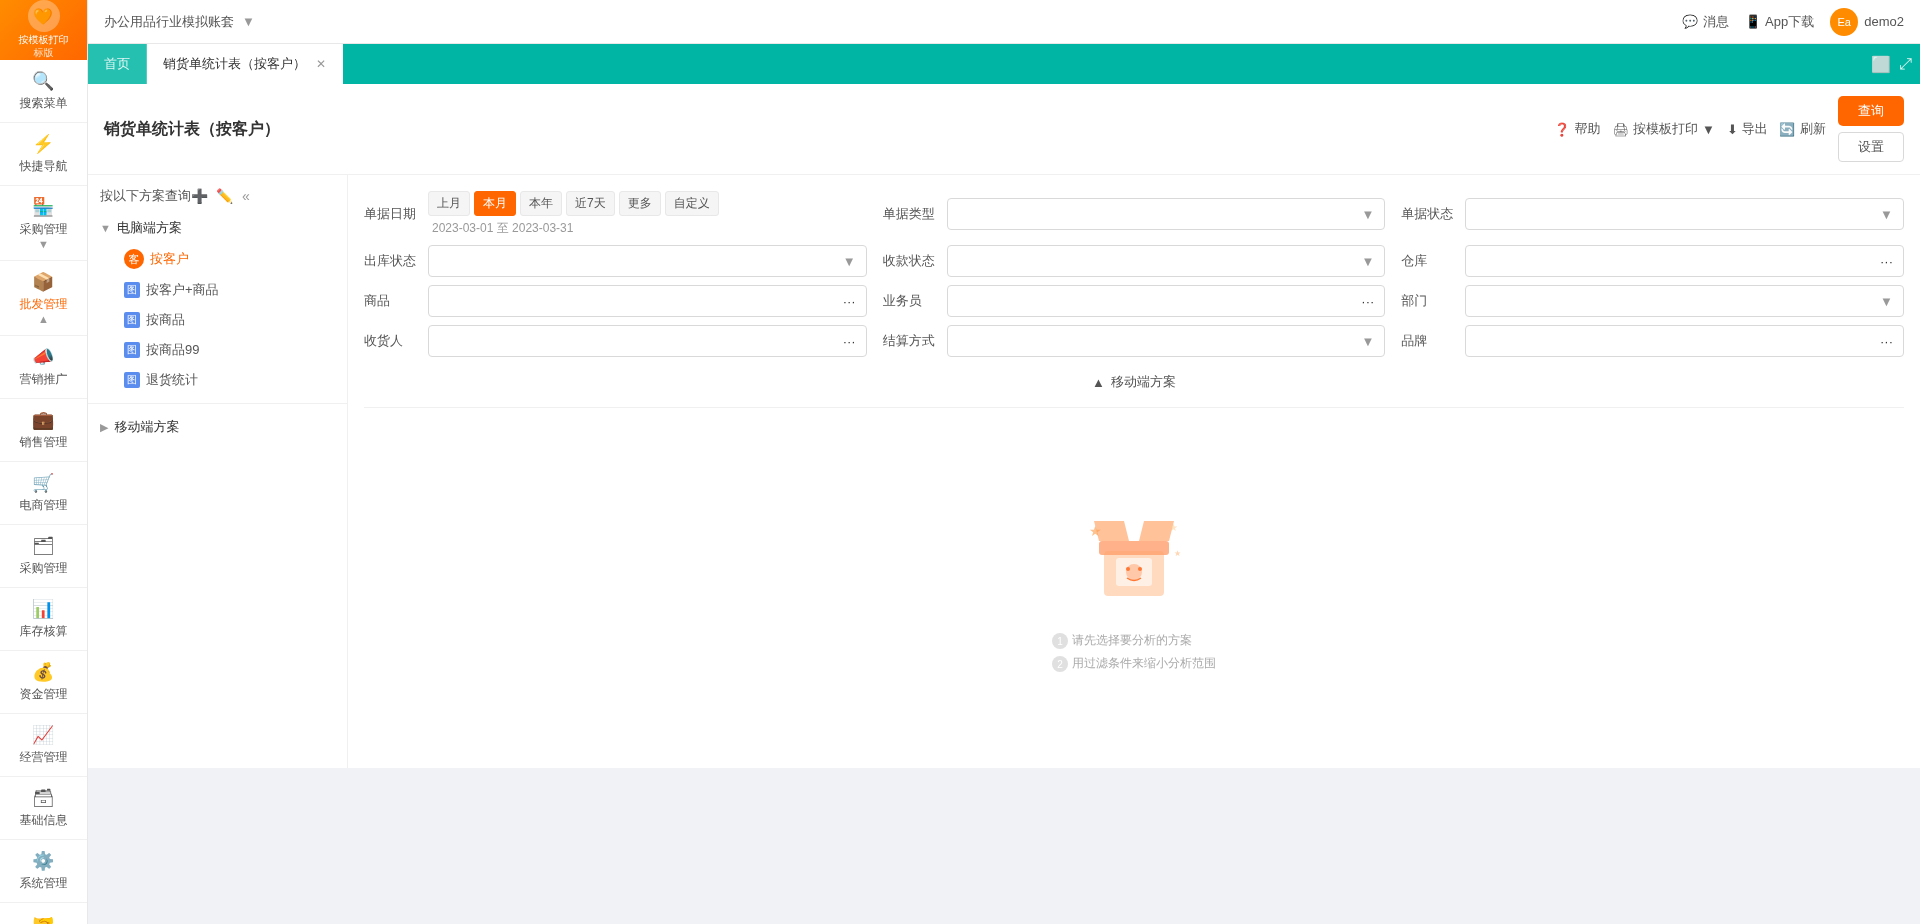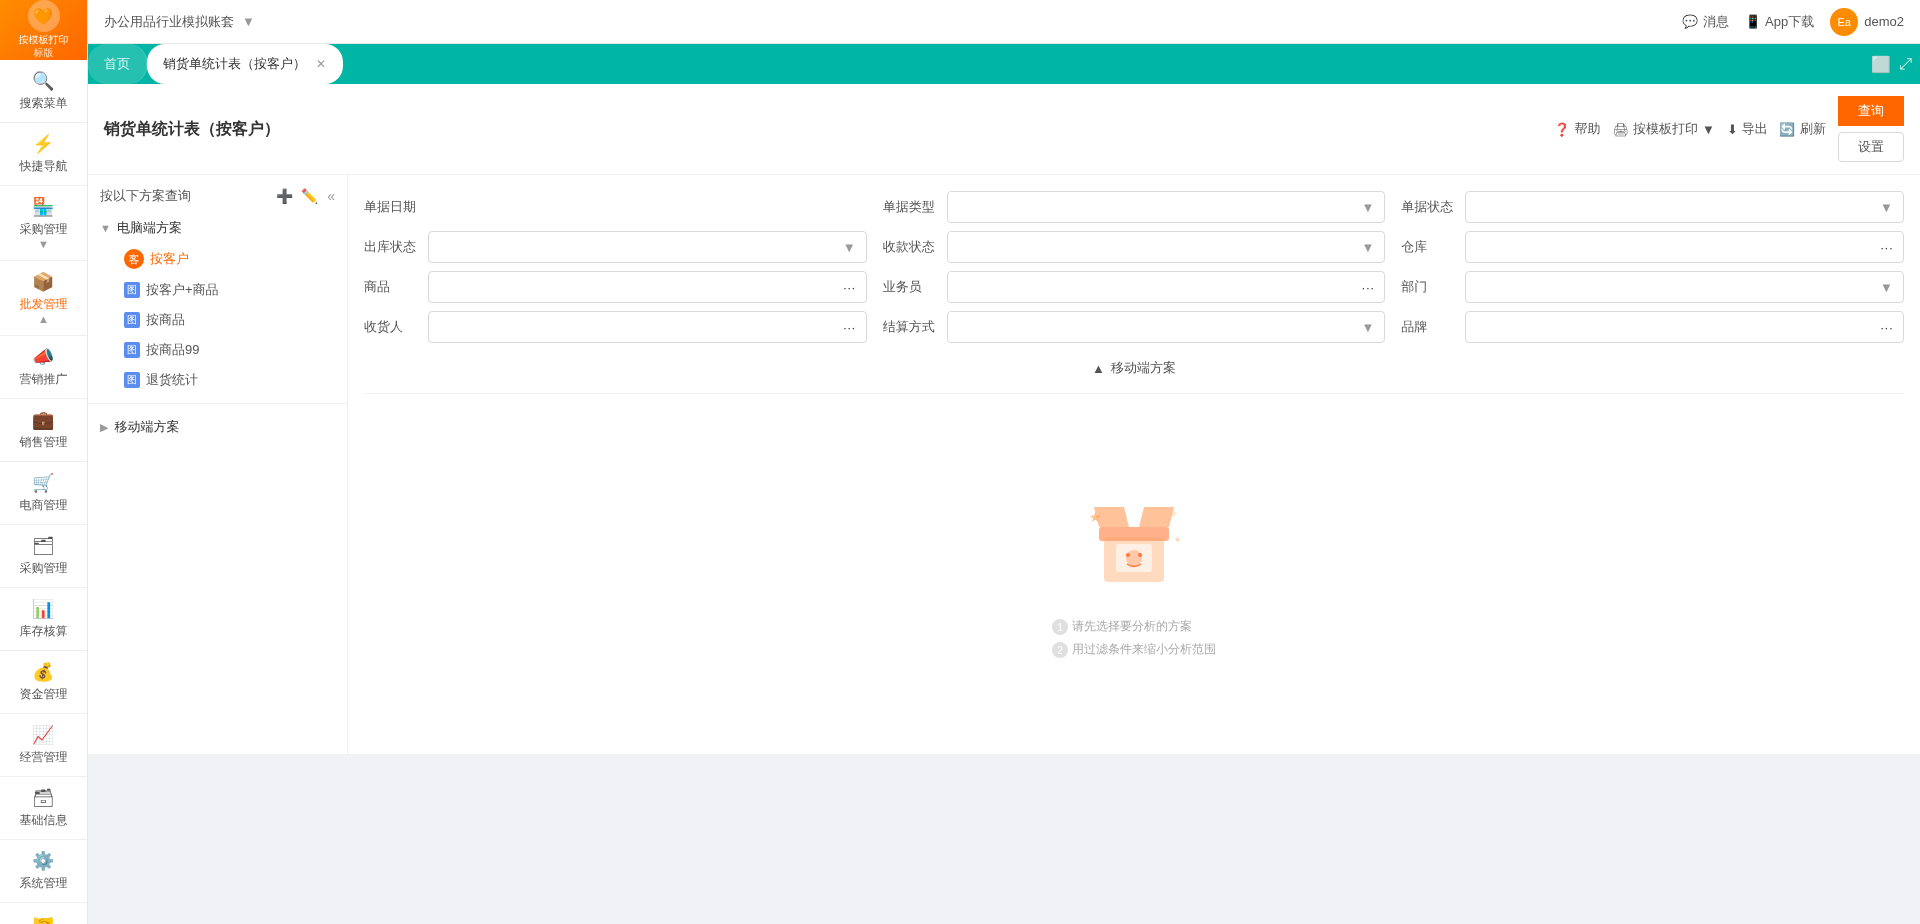--- a/index.html
+++ b/index.html
@@ -18,45 +18,45 @@
 
     
     .top-header { height: 44px; background: #fff; display: flex; align-items: center; justify-content: space-between; padding: 0 16px; border-bottom: 1px solid #e8e8e8; flex-shrink: 0; }
     .top-header-left { display: flex; align-items: center; gap: 8px; font-size: 13px; color: #555; text-align: center; }
     .top-header-right { display: flex; align-items: center; gap: 16px; font-size: 13px; color: #555; }
     .header-action { display: flex; align-items: center; gap: 4px; cursor: pointer; }
     .avatar { width: 28px; height: 28px; border-radius: 50%; background: #ff8c00; display: flex; align-items: center; justify-content: center; color: #fff; font-size: 11px; overflow: hidden; }
 
     
     .tab-bar { height: 40px; background: #00b5a3; display: flex; align-items: center; padding: 0 0; flex-shrink: 0; }
-    .tab-item { height: 40px; padding: 0 16px; display: flex; align-items: center; gap: 6px; cursor: pointer; color: rgba(255,255,255,0.85); font-size: 13px; border-right: 1px solid rgba(255,255,255,0.2); border-radius: 18px; }
+    .tab-item { height: 40px; padding: 0 16px; display: flex; align-items: center; gap: 6px; cursor: pointer; color: rgba(255,255,255,0.85); font-size: 13px; border-right: 1px solid rgba(255,255,255,0.2); }
     .tab-item.home { background: rgba(255,255,255,0.15); }
     .tab-item.active { background: #fff; color: #333; }
     .tab-close { font-size: 12px; color: #999; cursor: pointer; margin-left: 4px; }
     .tab-bar-actions { margin-left: auto; display: flex; align-items: center; padding-right: 8px; gap: 8px; }
     .tab-action { color: rgba(255,255,255,0.85); cursor: pointer; font-size: 16px; }
 
     
     .content { flex: 1; overflow-y: auto; background: #f0f2f5; }
 
     
     .page-title-bar { background: #fff; padding: 12px 16px; display: flex; align-items: center; justify-content: space-between; border-radius: 4px 4px 0 0; border-bottom: 1px solid #f0f0f0; }
     .page-title { font-size: 16px; font-weight: 600; color: #333; }
     .page-actions { display: flex; align-items: center; gap: 12px; font-size: 13px; color: #555; }
     .page-action { display: flex; align-items: center; gap: 4px; cursor: pointer; }
-    .btn-query { background: #ff6600; color: #fff; border: none; border-radius: 0; padding: 6px 20px; cursor: pointer; font-size: 13px; }
+    .btn-query { background: #ff6600; color: #fff; border: none; border-radius: 5px; padding: 6px 20px; cursor: pointer; font-size: 13px; }
     .btn-settings { background: #fff; color: #555; border: 1px solid #d9d9d9; border-radius: 4px; padding: 5px 14px; cursor: pointer; font-size: 13px; margin-top: 4px; }
     .date-btn { padding: 3px 8px; border-radius: 3px; cursor: pointer; font-size: 12px; color: #555; background: #f5f5f5; border: 1px solid #e8e8e8; }
     .date-btn.active { background: #ff6600; color: #fff; border-color: #ff6600; }
     .date-range-text { font-size: 12px; color: #999; margin-left: 4px; }
 
     
     .layout { display: flex; gap: 0; }
     .left-panel { width: 260px; background: #fff; border-right: 1px solid #f0f0f0; flex-shrink: 0; padding: 12px 0; }
-    .left-panel-header { display: flex; align-items: center; justify-content: space-between; padding: 0 12px 8px; color: #555; font-size: 13px; }
+    .left-panel-header { display: flex; align-items: center; padding: 0 12px 8px; color: #555; font-size: 13px; }
     .left-panel-actions { display: flex; gap: 8px; }
     .lp-action { cursor: pointer; color: #999; font-size: 14px; }
     .tree-node-parent { padding: 6px 12px; font-weight: 500; display: flex; align-items: center; gap: 6px; }
     .tree-node-child { padding: 6px 12px 6px 36px; display: flex; align-items: center; gap: 6px; cursor: pointer; font-size: 13px; color: #555; }
     .tree-node-child.active { color: #ff6600; font-weight: 500; }
     .tree-icon { width: 20px; height: 20px; border-radius: 50%; background: #ff6600; color: #fff; display: flex; align-items: center; justify-content: center; font-size: 11px; flex-shrink: 0; }
     .tree-icon-sm { width: 16px; height: 16px; border-radius: 2px; display: flex; align-items: center; justify-content: center; font-size: 10px; flex-shrink: 0; color: #fff; }
     .chevron { font-size: 11px; color: #999; }
 
     
@@ -266,20 +266,31 @@
             <span>移动端方案</span>
           </div>
         </div>
 
         <div class="right-content">
 
           <div class="filter-grid">
 
             <div class="fg-item">
               <span class="fg-label">单据日期</span>
+              <div style="flex:1;">
+                <div style="display:flex;align-items:center;gap:4px;margin-bottom:4px;">
+                  <div class="date-btn">上月</div>
+                  <div class="date-btn active">本月</div>
+                  <div class="date-btn">本年</div>
+                  <div class="date-btn">近7天</div>
+                  <div class="date-btn">更多</div>
+                  <div class="date-btn">自定义</div>
+                </div>
+                <div class="date-range-text">2023-03-01 至 2023-03-31</div>
+              </div>
             </div>
 
             <div class="fg-item">
               <span class="fg-label">单据类型</span>
               <div class="fg-control">
                 <span></span>
                 <span style="color:#999;">▼</span>
               </div>
             </div>
 

